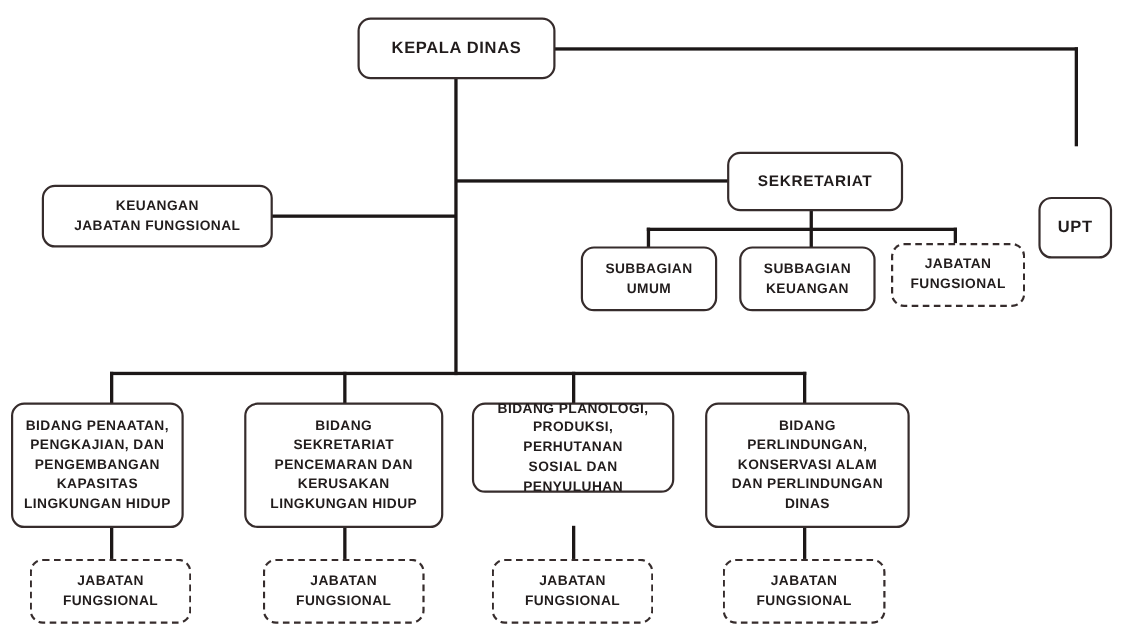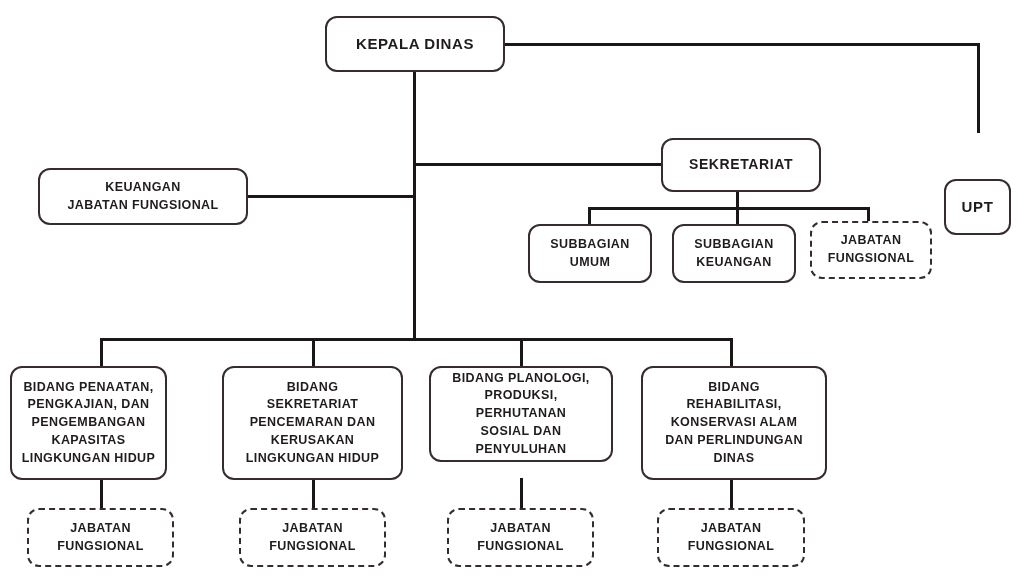--- a/index.html
+++ b/index.html
@@ -122,31 +122,31 @@
   </div>
 
   <div class="node" style="left:222px; top:366px; width:181px; height:114px;">
     <div class="ln">BIDANG</div>
     <div class="ln">SEKRETARIAT</div>
     <div class="ln">PENCEMARAN DAN</div>
     <div class="ln">KERUSAKAN</div>
     <div class="ln">LINGKUNGAN HIDUP</div>
   </div>
 
-  <div class="node" style="left:429px; top:366px; width:184px; height:96px;">
+  <div class="node" style="left:429px; top:366px; width:184px; height:82px;">
     <div class="ln">BIDANG PLANOLOGI,</div>
     <div class="ln">PRODUKSI,</div>
     <div class="ln">PERHUTANAN</div>
     <div class="ln">SOSIAL DAN</div>
     <div class="ln">PENYULUHAN</div>
   </div>
 
   <div class="node" style="left:641px; top:366px; width:186px; height:114px;">
     <div class="ln">BIDANG</div>
-    <div class="ln">REHABILITASI,</div>
+    <div class="ln">PERLINDUNGAN,</div>
     <div class="ln">KONSERVASI ALAM</div>
     <div class="ln">DAN PERLINDUNGAN</div>
     <div class="ln">DINAS</div>
   </div>
 
   <div class="node dashed" style="left:27px; top:508px; width:147px; height:59px;">
     <div class="ln">JABATAN</div>
     <div class="ln">FUNGSIONAL</div>
   </div>
 

